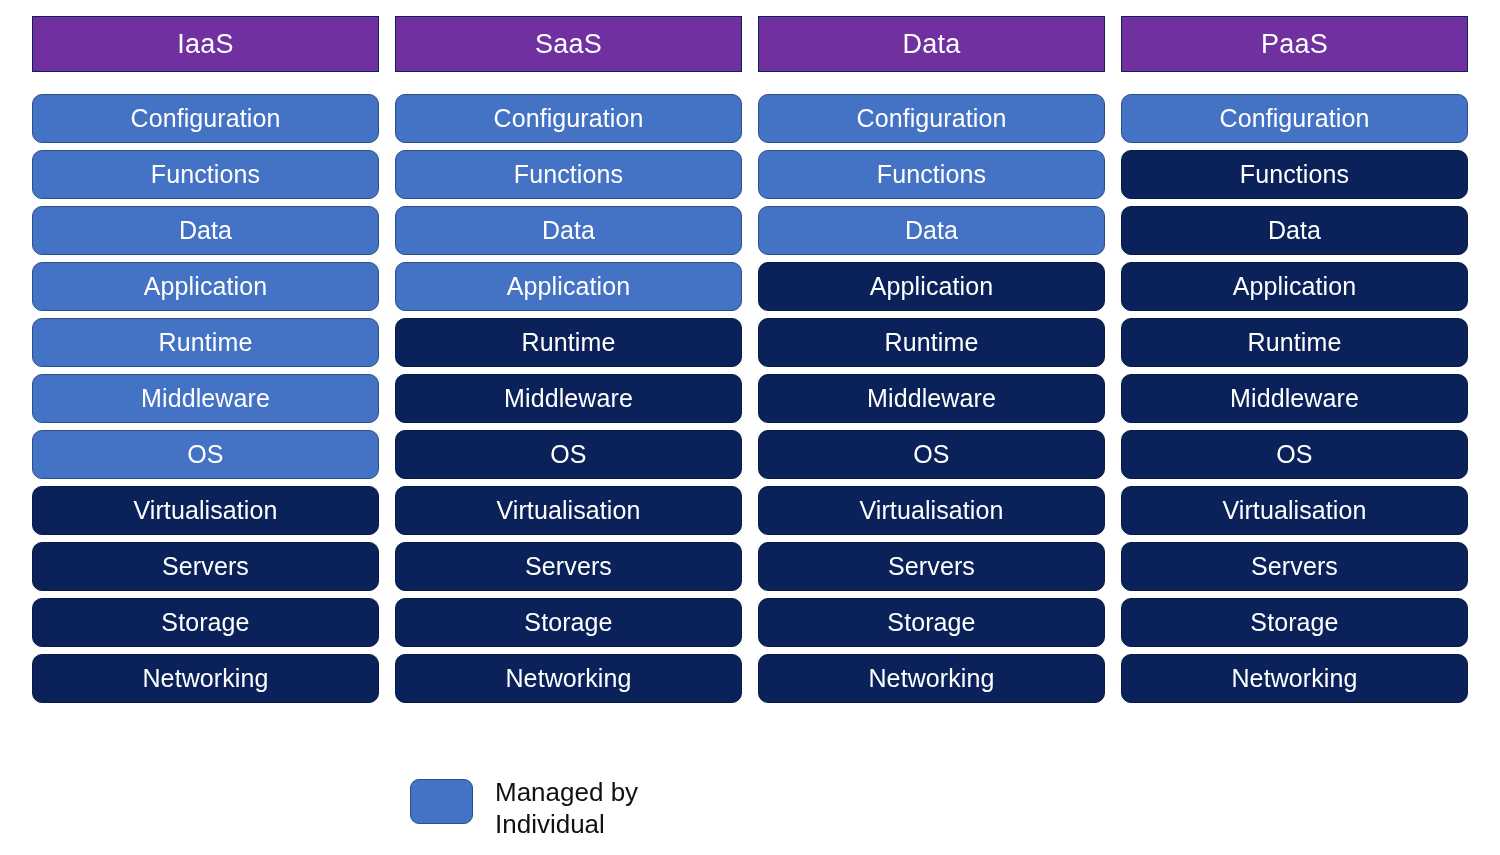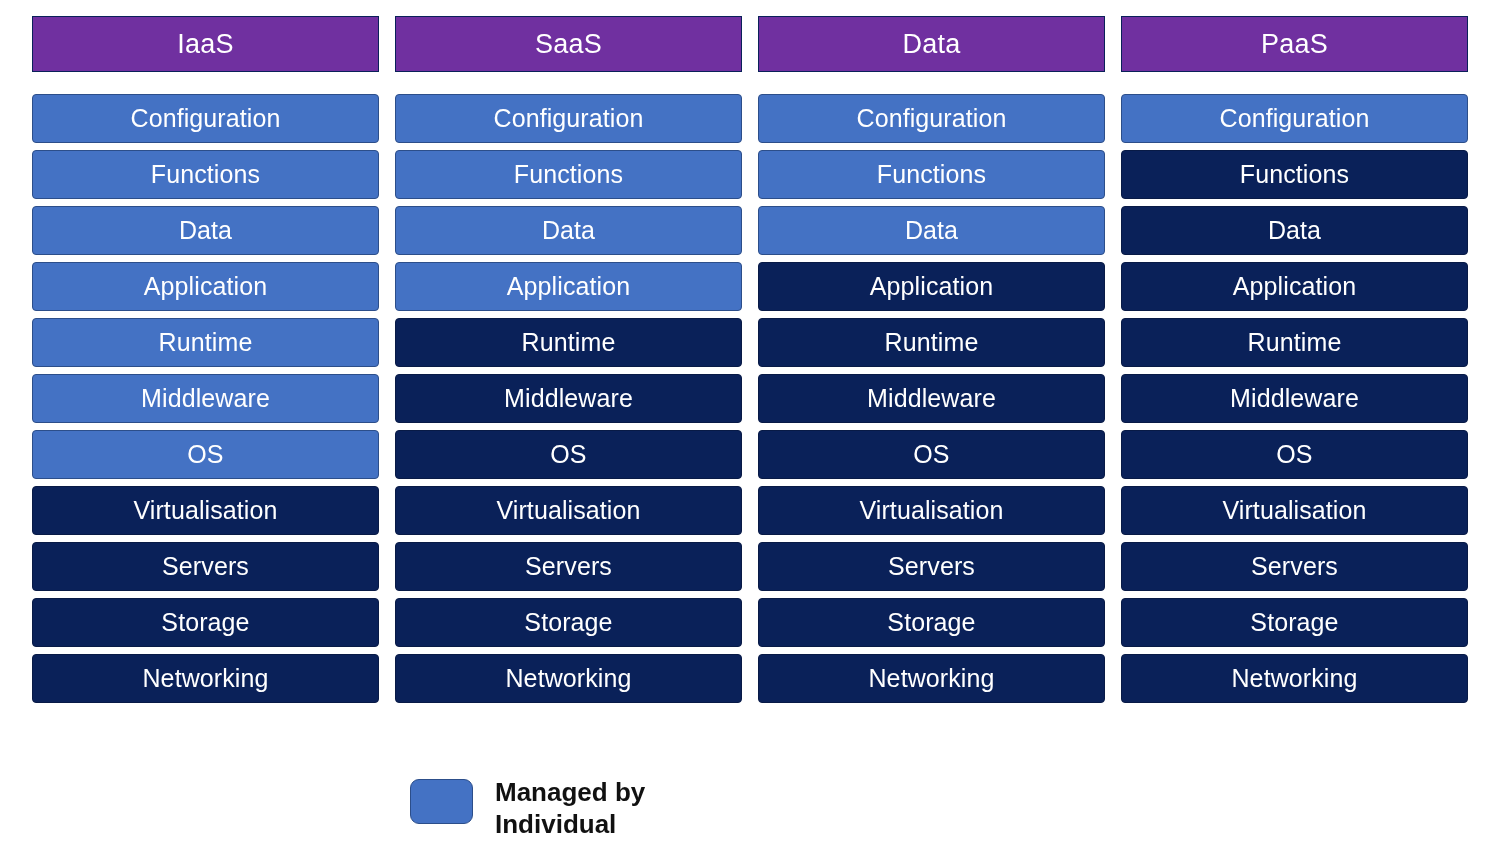--- a/index.html
+++ b/index.html
@@ -51,21 +51,21 @@
     align-items: center;
     justify-content: center;
     box-sizing: border-box;
     margin-bottom: 22px;
     letter-spacing: 0.2px;
   }
 
   .layer-cell {
     height: 49px;
     margin-bottom: 7px;
-    border-radius: 4px;
+    border-radius: 10px;
     color: #ffffff;
     font-size: 25px;
     display: flex;
     align-items: center;
     justify-content: center;
     box-sizing: border-box;
     letter-spacing: 0.1px;
   }
   .layer-cell:last-child { margin-bottom: 0; }
 
@@ -78,21 +78,20 @@
     border: 1.2px solid #081A46;
   }
 
   
   .legend {
     position: absolute;
     left: 0;
     top: 770px;
     width: 1500px;
     height: 85px;
-    font-weight: bold;
   }
   .legend-item {
     position: absolute;
     display: flex;
     flex-direction: row;
     align-items: flex-start;
   }
   .legend-item.item-0 { left: 410px; top: 6px; }
   .legend-item.item-1 { left: 790px; top: 6px; }
 

